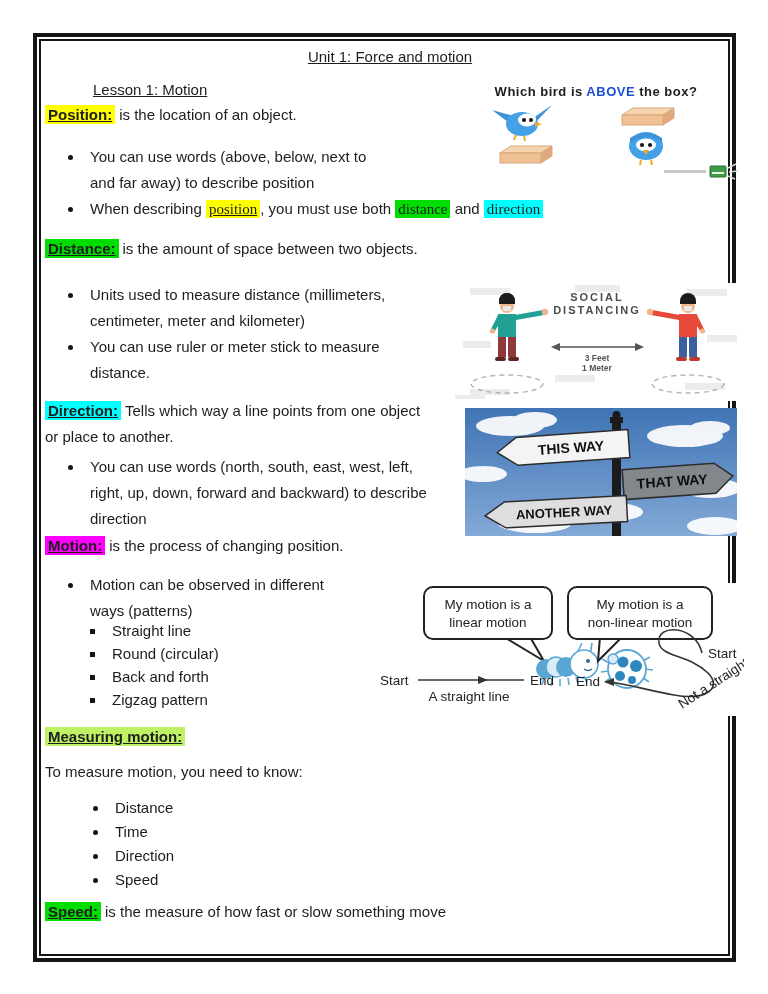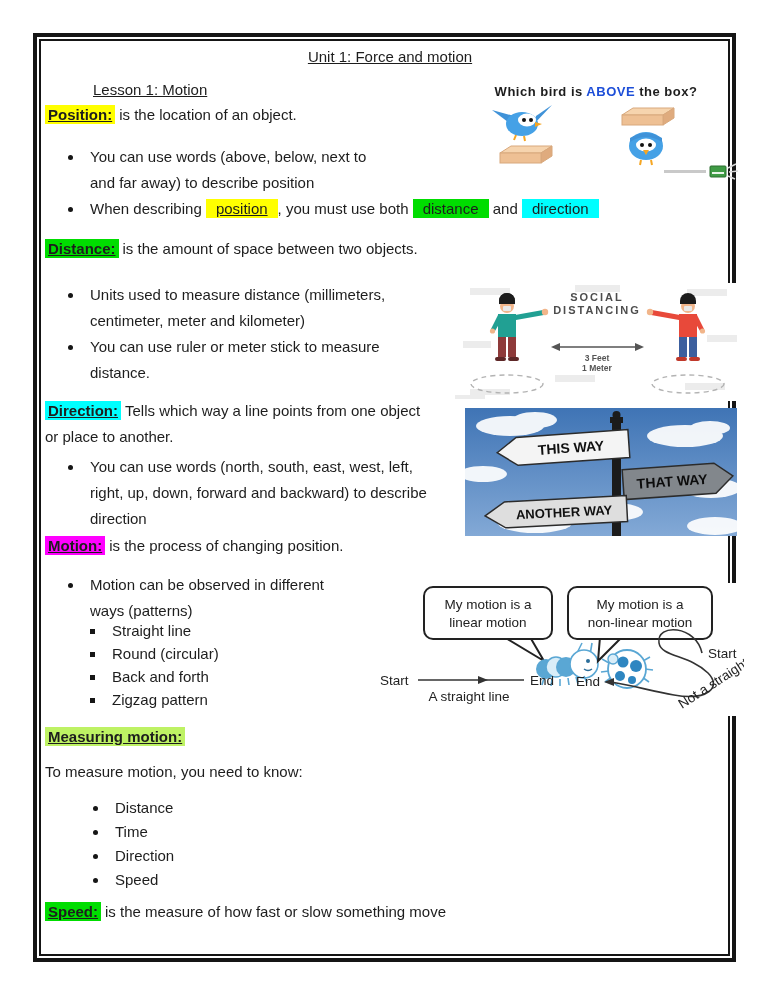--- a/index.html
+++ b/index.html
@@ -5,21 +5,21 @@
   html,body{margin:0;padding:0;background:#ffffff;}
   .page{position:relative;width:768px;height:994px;background:#ffffff;overflow:hidden;
         font-family:"Liberation Sans",sans-serif;color:#1d1d1d;}
   
   .frame-outer{position:absolute;left:33px;top:33px;width:695px;height:921px;border:4px solid #151515;}
   .frame-inner{position:absolute;left:2px;top:2px;right:2px;bottom:2px;border:2px solid #151515;}
   .line{position:absolute;height:26px;line-height:26px;font-size:15px;white-space:nowrap;}
   .center{width:768px;text-align:center;}
   .u{text-decoration:underline;}
   .term{font-weight:bold;text-decoration:underline;padding:1px 3px;margin-right:4px;}
-  .hl{padding:1px 10px;}
+  .hl{padding:1px 3px;font-family:Liberation Serif, serif;}
   .hl-y{background:#ffff00;}
   .hl-g{background:#00dd00;}
   .hl-c{background:#00ffff;}
   .hl-m{background:#ff00ff;}
   .hl-gray{background:#bef264;}
   .dot{position:absolute;width:5px;height:5px;border-radius:50%;background:#161616;}
   .sq{position:absolute;width:5px;height:5px;background:#161616;}
   .panel{position:absolute;}
   .birds-caption{position:absolute;top:0;left:0;width:100%;text-align:center;
                  font-size:13px;font-weight:bold;letter-spacing:.5px;color:#1d1d1d;}

